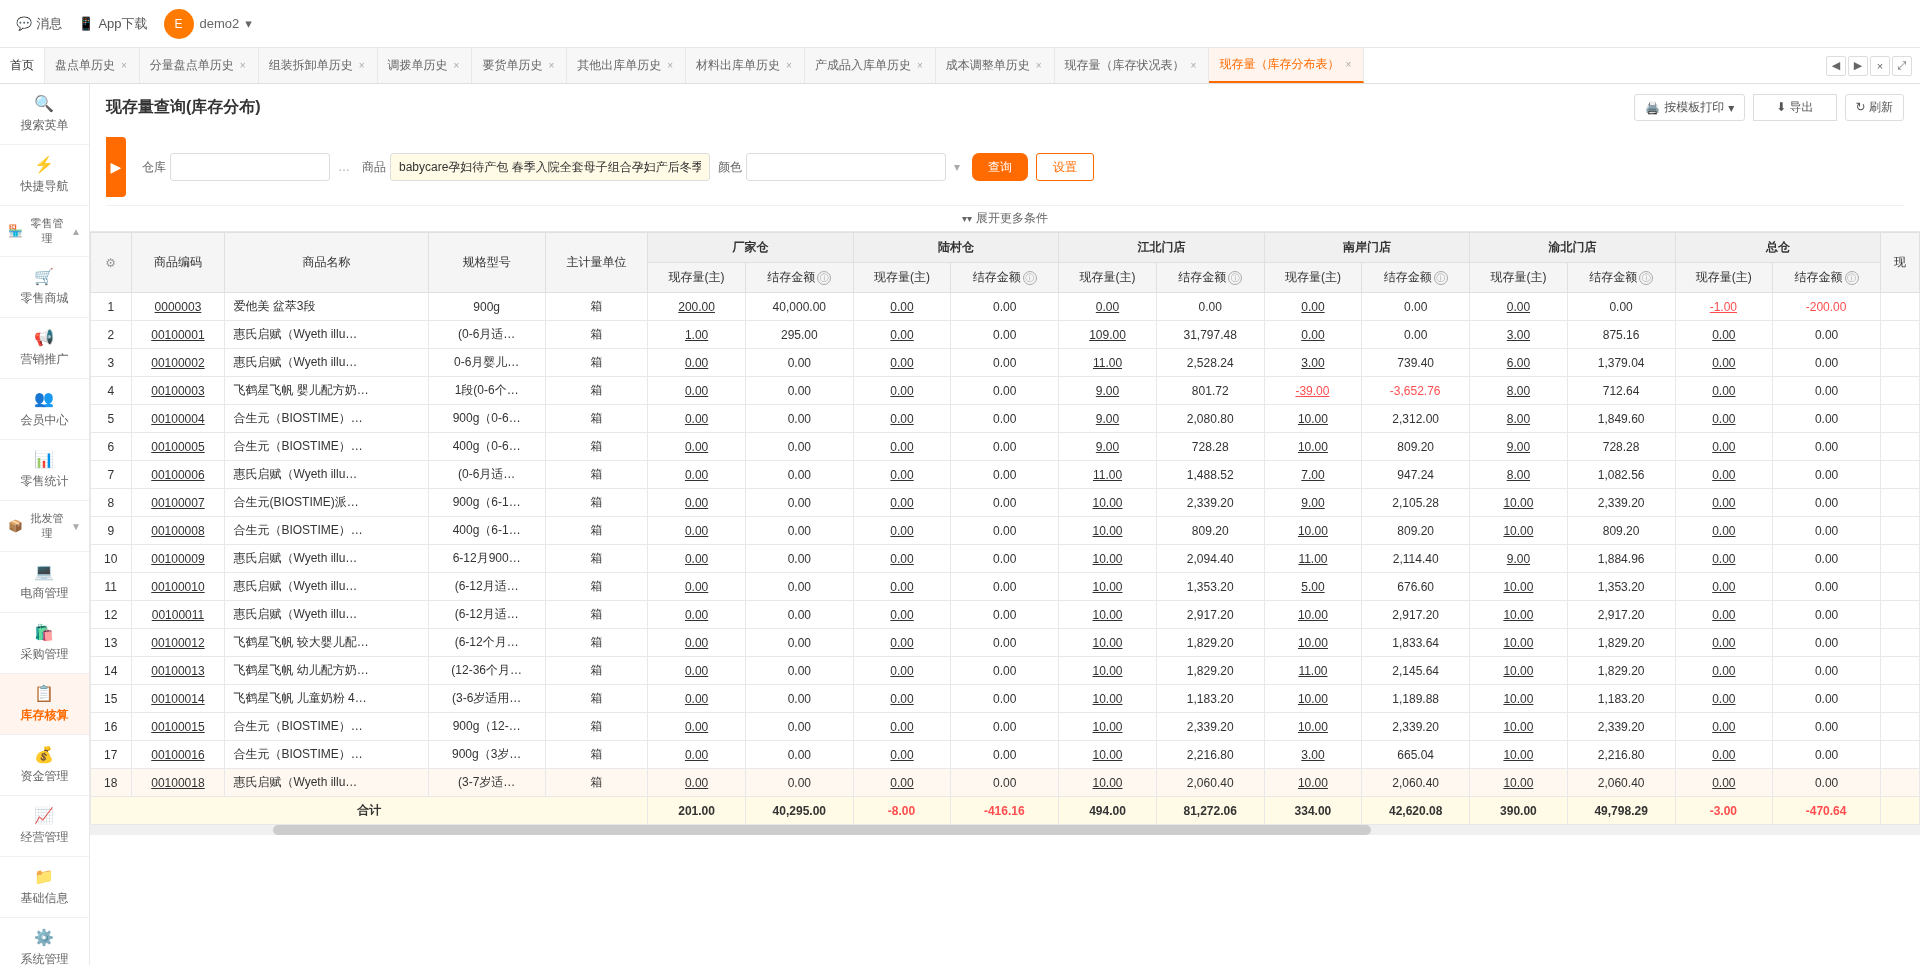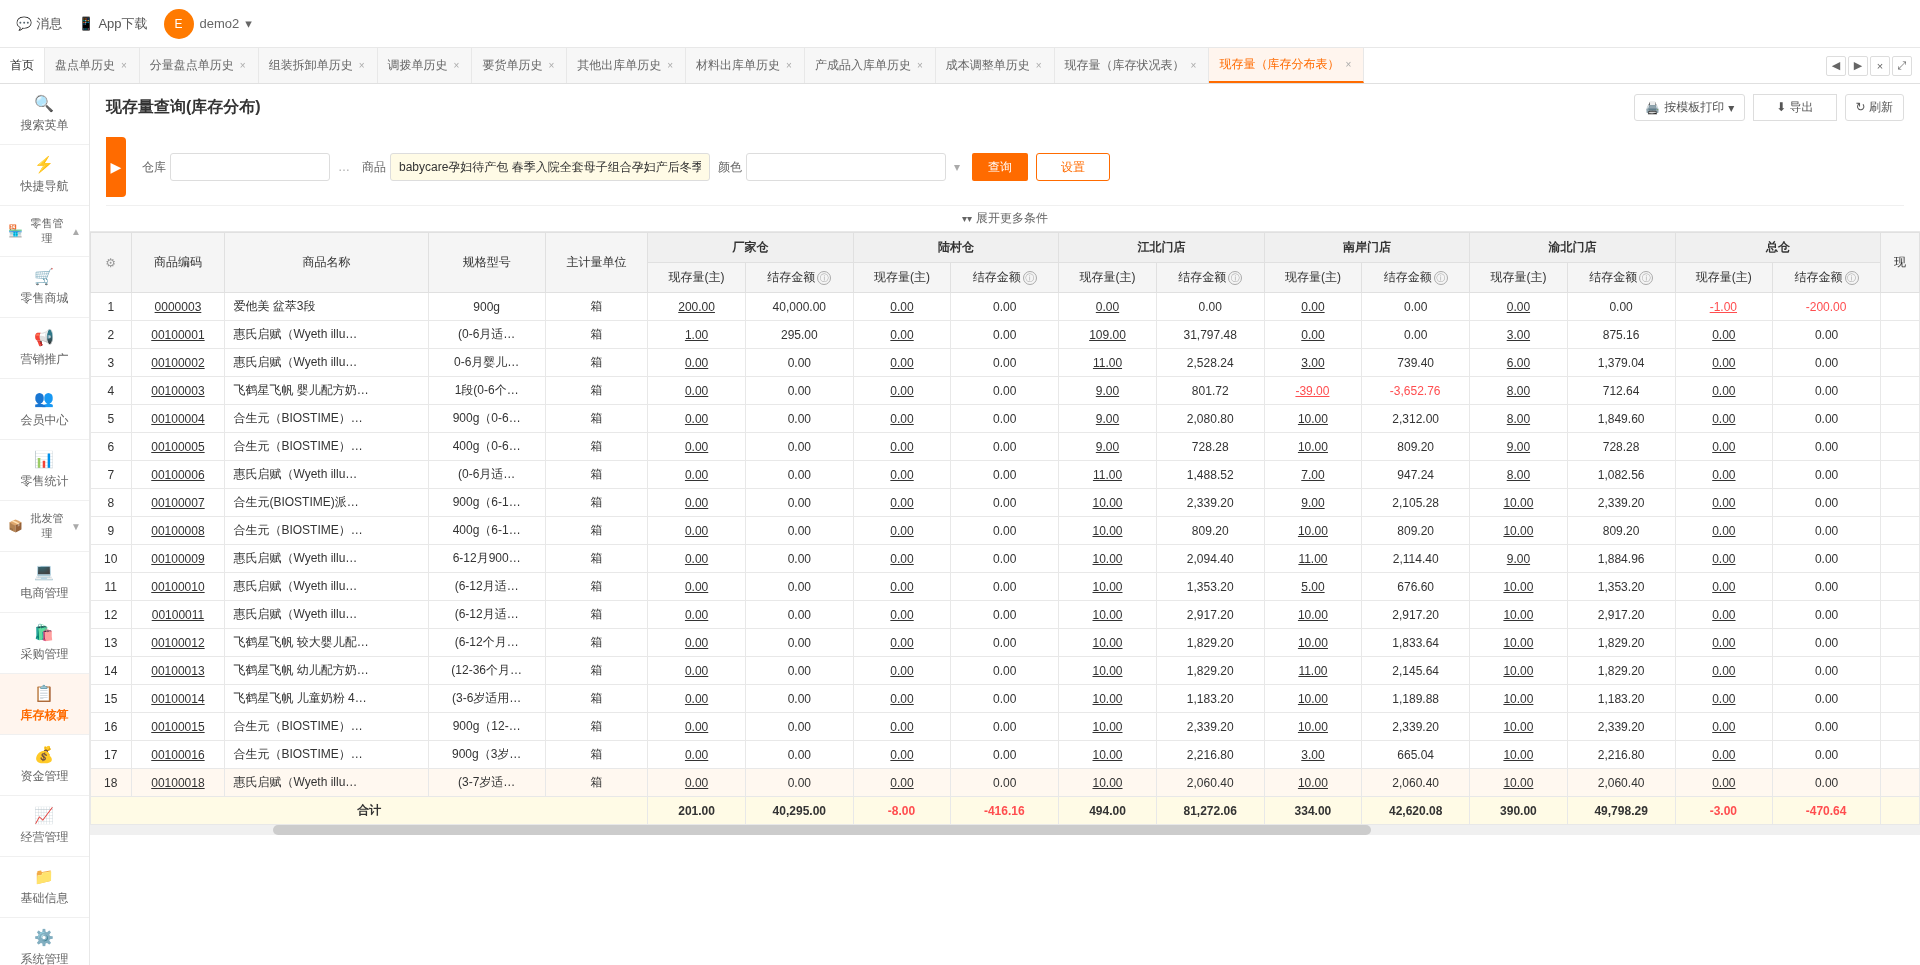--- a/index.html
+++ b/index.html
@@ -237,27 +237,27 @@
       color: #333;
     }
     .search-input.warehouse { width: 160px; }
     .search-input.product { width: 320px; background: #fffbe6; }
     .search-input.color { width: 200px; }
     .btn-search {
       padding: 4px 16px;
       background: #ff6b00;
       color: white;
       border: none;
-      border-radius: 2px;
+      border-radius: 7px;
       cursor: pointer;
       font-size: 12px;
       height: 28px;
     }
     .btn-settings {
-      padding: 4px 24px;
+      padding: 4px 16px;
       background: #fff;
       color: #ff6b00;
       border: 1px solid #ff6b00;
       border-radius: 3px;
       cursor: pointer;
       font-size: 12px;
       height: 28px;
     }
     .expand-row {
       display: flex;

